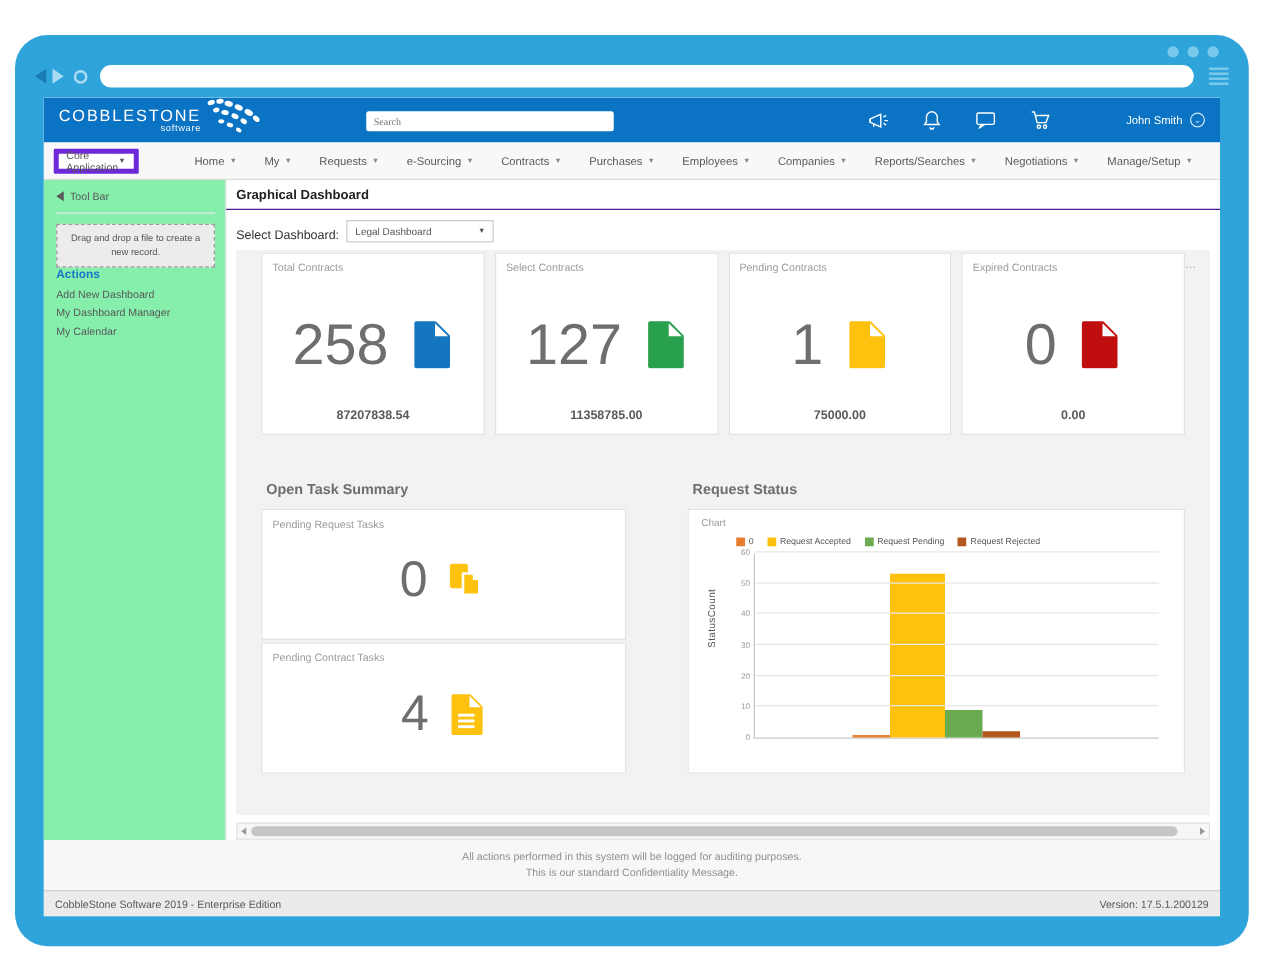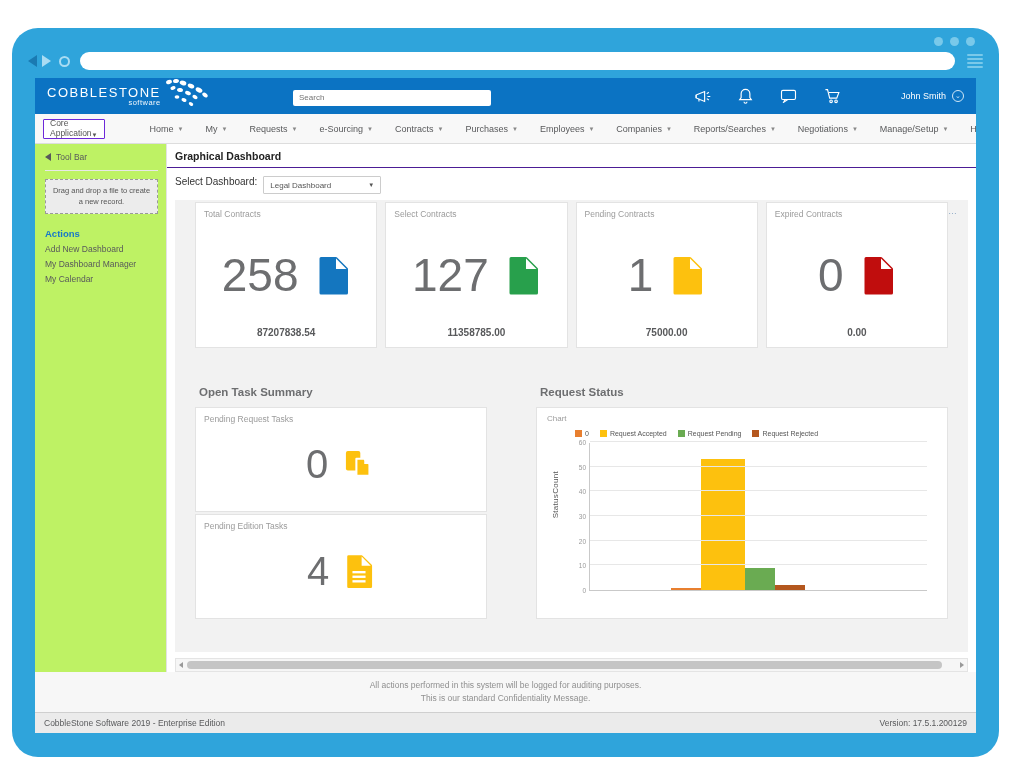--- a/index.html
+++ b/index.html
@@ -22,47 +22,47 @@
   .app { position:absolute; top:50px; left:23px; width:941px; height:655px; background:#fff; overflow:hidden; }
 
   
   .appbar { height:36px; background:#0b73c3; display:flex; align-items:center; padding:0 12px; color:#fff; }
   .logo { display:flex; align-items:center; width:168px; }
   .logo-text { display:flex; flex-direction:column; align-items:flex-end; }
   .logo-title { font-size:13px; letter-spacing:1.5px; font-weight:400; }
   .logo-sub { font-size:7.5px; margin-top:-2px; opacity:.95; letter-spacing:.5px; }
   .logo svg { margin-left:2px; margin-top:-6px; }
   .search-wrap { margin-left:78px; }
-  .search-input { width:198px; height:16px; border:none; border-radius:2px; font-size:8px; padding:0 6px; color:#333; outline:none; font-family:Liberation Sans, sans-serif; }
+  .search-input { width:198px; height:16px; border:none; border-radius:2px; font-size:8px; padding:0 6px; color:#333; outline:none; font-family:Liberation Serif, serif; }
   .appbar-icons { display:flex; gap:27px; margin-left:auto; margin-right:60px; align-items:center; }
   .appbar-icons svg { display:block; }
   .user { display:flex; align-items:center; gap:6px; font-size:9px; }
   .user-chevron { width:12px; height:12px; border:1px solid #cfe6f6; border-radius:50%; display:flex; align-items:center; justify-content:center; font-size:7px; color:#cfe6f6; }
 
   
   .menubar { height:30px; background:#f8f8f8; border-bottom:1px solid #ddd; display:flex; align-items:center; }
-  .workspace-select { margin-left:8px; width:122px; height:20px; background:#fff; border:1px solid #6d28d9; font-size:8.5px; color:#555; display:flex; align-items:flex-end; justify-content:space-between; padding:0 6px; border-radius:1px; }
+  .workspace-select { margin-left:8px; width:122px; height:20px; background:#fff; border:4px solid #6d28d9; font-size:8.5px; color:#555; display:flex; align-items:center; justify-content:space-between; padding:0 6px; border-radius:1px; }
   .workspace-select .caret { font-size:6px; color:#555; }
   .main-nav { display:flex; margin-left:34px; align-items:center; }
   .nav-item { font-size:9px; color:#58595b; padding:0 11px; display:flex; align-items:center; gap:4px; cursor:pointer; white-space:nowrap; }
   .nav-item .caret { font-size:6px; color:#888; }
 
   
   .body-row { display:flex; height:528px; }
-  .sidebar { width:132px; background:#bef264; border-right:1px solid #e2e2e2; padding:8px 8px 0 10px; }
+  .sidebar { width:146px; background:#86efac; border-right:1px solid #e2e2e2; padding:8px 8px 0 10px; }
   .toolbar-toggle { display:flex; align-items:center; gap:5px; font-size:8.5px; color:#58595b; padding-bottom:8px; border-bottom:1px solid #e8e8e8; }
   .tri-left { width:0; height:0; border-top:4px solid transparent; border-bottom:4px solid transparent; border-right:6px solid #58595b; }
   .dropzone { margin-top:8px; background:#ececec; border:1px dashed #9a9a9a; font-size:7.5px; color:#555; text-align:center; padding:6px 4px; line-height:1.4; }
-  .actions-title { margin-top:14px; font-size:9.5px; font-weight:bold; color:#1878c8; }
+  .actions-title { font-size:9.5px; font-weight:bold; color:#1878c8; }
   .action-link { margin-top:5px; font-size:8.5px; color:#58595b; cursor:pointer; }
   .action-link:first-of-type { margin-top:9px; }
 
   .main { flex:1; display:flex; flex-direction:column; }
   .page-title { font-size:10.5px; font-weight:bold; color:#222; padding:6px 8px 5px; border-bottom:1px solid #4c1d95; }
-  .select-row { display:flex; align-items:flex-start; gap:6px; padding:8px 8px 6px; }
+  .select-row { display:flex; align-items:flex-end; gap:6px; padding:8px 8px 6px; }
   .select-label { font-size:10px; color:#333; }
   .dash-select { width:118px; height:18px; background:#fff; border:1px solid #ccc; font-size:8px; color:#555; display:flex; align-items:center; justify-content:space-between; padding:0 6px; border-radius:1px; }
   .dash-select .caret { font-size:6px; color:#555; }
 
   .panel { margin:0 8px; background:#f2f2f2; height:458px; position:relative; padding:2px 20px 0; }
   .panel-tools { position:absolute; top:5px; right:10px; display:flex; align-items:center; gap:6px; color:#8aa6c4; }
   .panel-tools svg { display:block; }
   .overflow-label { font-size:9px; letter-spacing:1px; color:#8aa6c4; line-height:6px; }
 
   .section-title { font-size:11.5px; font-weight:bold; color:#6d6e70; margin:16px 0 9px; padding-left:4px; }
@@ -337,21 +337,21 @@
                   <span class="task-num">0</span>
                   <svg width="34" height="34" viewBox="0 0 26 26" style="color: rgb(253, 193, 14);">
                     <rect x="3" y="3" width="11" height="15" rx="1.5" fill="currentColor"></rect>
                     <path d="M11 9h6l4 4v9h-10z" fill="currentColor" stroke="#ffffff" stroke-width="1.6" stroke-linejoin="round"></path>
                     <path d="M17 9l4 4h-4z" fill="#ffffff"></path>
                   </svg>
                 </div>
               </div>
 
               <div class="task-card">
-                <span class="card-label">Pending Edition Tasks</span>
+                <span class="card-label">Pending Contract Tasks</span>
                 <div class="task-center">
                   <span class="task-num">4</span>
                   <svg width="32" height="34" viewBox="0 0 24 26" style="color: rgb(253, 193, 14);">
                     <path d="M4 2h10l7 7v16H4z" fill="currentColor" stroke="currentColor" stroke-width="2" stroke-linejoin="round"></path>
                     <path d="M14 2l7 7h-7z" fill="#ffffff"></path>
                     <rect x="7" y="13" width="10" height="1.8" fill="#ffffff"></rect>
                     <rect x="7" y="16.5" width="10" height="1.8" fill="#ffffff"></rect>
                     <rect x="7" y="20" width="10" height="1.8" fill="#ffffff"></rect>
                   </svg>
                 </div>

